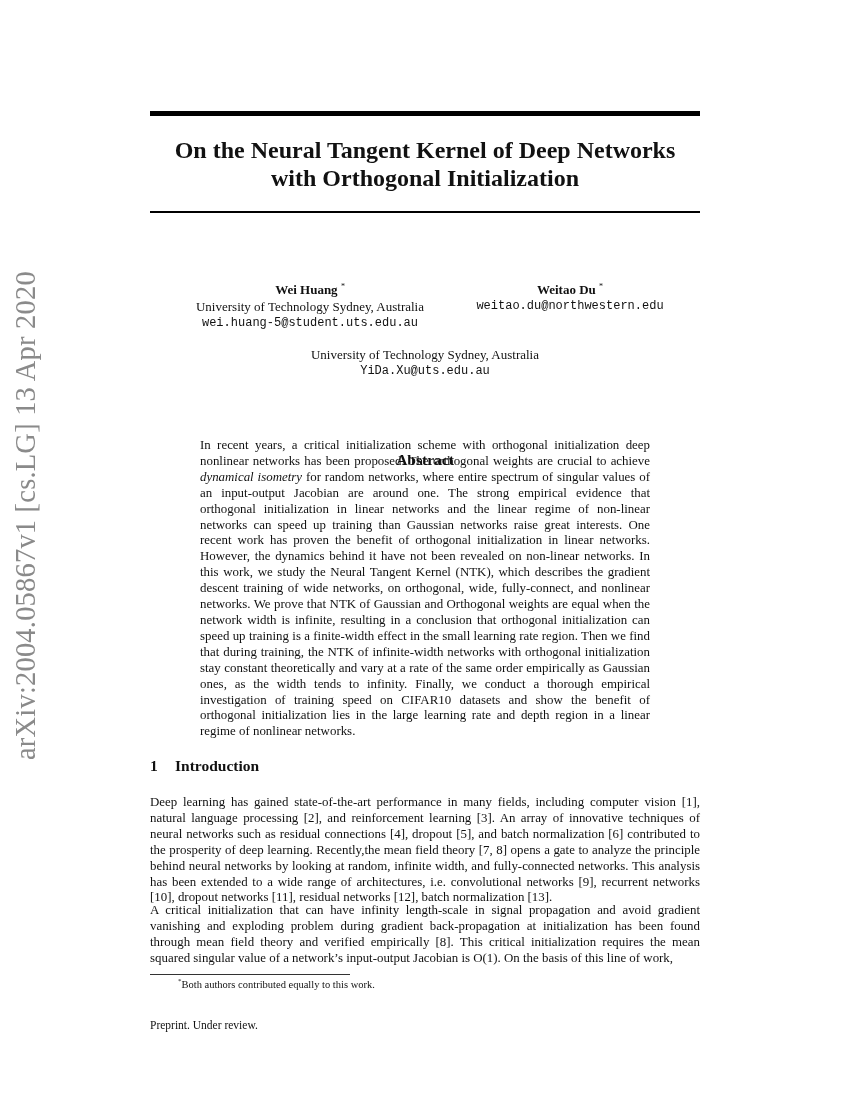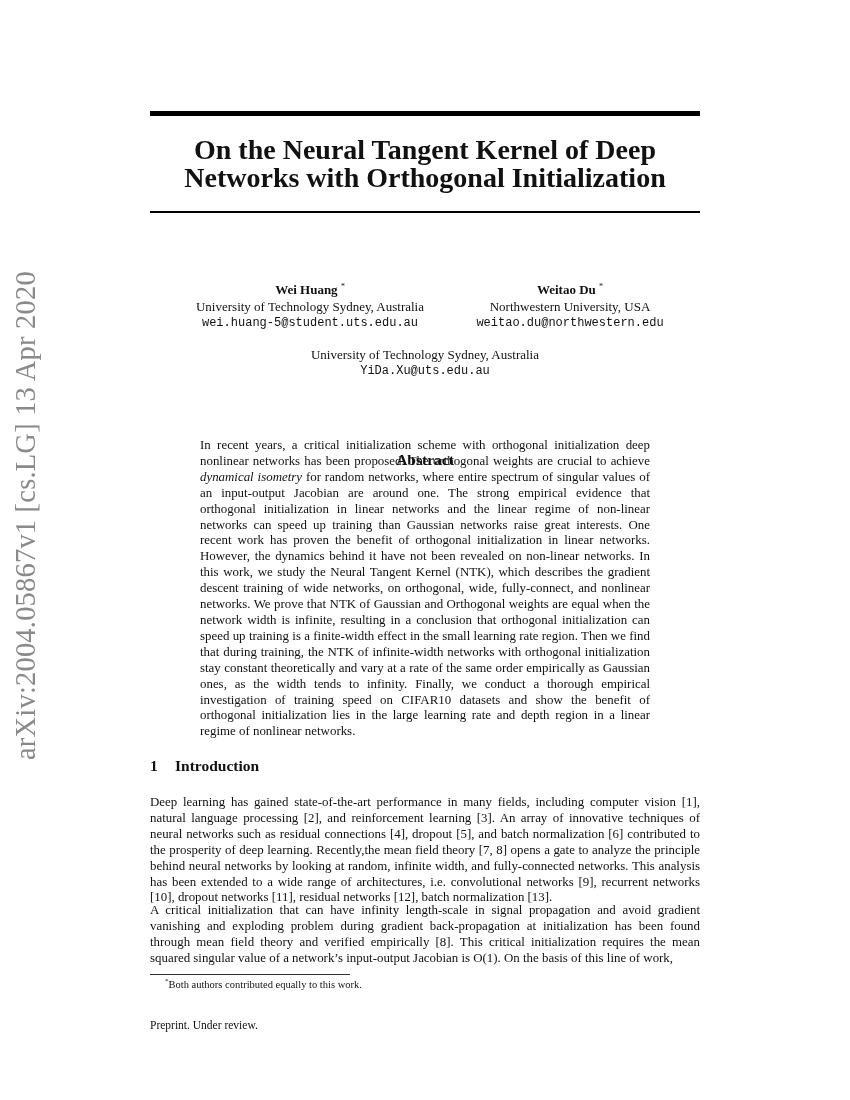--- a/index.html
+++ b/index.html
@@ -3,57 +3,56 @@
 <meta charset="utf-8">
 <style>
   html, body { margin: 0; padding: 0; background: #ffffff; }
   body { width: 850px; height: 1100px; position: relative; overflow: hidden;
          font-family: "Liberation Serif", "DejaVu Serif", serif; color: #111; }
   .arxiv { position: absolute; left: 10px; top: 760px; transform-origin: 0 0; transform: rotate(-90deg);
            font-size: 28.5px; color: #8a8a8a; white-space: nowrap; letter-spacing: 0.2px; }
   .rule-thick { position: absolute; left: 150px; width: 550px; top: 111px; height: 5px; background: #000; }
   .rule-thin { position: absolute; left: 150px; width: 550px; top: 211px; height: 1.5px; background: #000; }
   .title { position: absolute; left: 150px; width: 550px; top: 136px; text-align: center;
-           font-weight: bold; font-size: 28px; line-height: 28px; }
+           font-weight: bold; font-size: 24px; line-height: 28px; }
   .author { position: absolute; text-align: center; font-size: 13px; line-height: 17px; margin-top: 28px; }
   .author .name { font-weight: bold; }
   .author .email { font-family: "Liberation Mono", "DejaVu Sans Mono", monospace; font-size: 12px; }
   .author sup { font-weight: normal; font-size: 8px; }
   .abstract-title { position: absolute; left: 150px; width: 550px; top: 403px; text-align: center;
                     font-weight: bold; font-size: 15.5px; margin-top: 48px; }
   .abstract { position: absolute; left: 200px; width: 450px; top: 438px; font-size: 12.9px; line-height: 15.9px;
               text-align: justify; }
   .section-head { position: absolute; left: 150px; top: 757px; font-weight: bold; font-size: 15.5px; }
   .section-head .num { display: inline-block; width: 25px; }
   .para { position: absolute; left: 150px; width: 550px; font-size: 12.9px; line-height: 15.9px; text-align: justify; }
   .p1 { top: 795px; }
   .p2 { top: 903px; }
   .fn-rule { position: absolute; left: 150px; top: 974px; width: 200px; height: 1px; background: #333; }
-  .footnote { position: absolute; left: 165px; top: 977px; font-size: 10.5px; }
+  .footnote { position: absolute; left: 178px; top: 977px; font-size: 10.5px; }
   .footnote sup { font-size: 7px; }
   .preprint { position: absolute; left: 150px; top: 1019px; font-size: 11.5px; }
   i { font-style: italic; }
 </style>
 </head>
 <body>
 
 <div class="arxiv">arXiv:2004.05867v1  [cs.LG]  13 Apr 2020</div>
 
 <div class="rule-thick"></div>
 <div class="title">On the Neural Tangent Kernel of Deep Networks with Orthogonal Initialization</div>
 <div class="rule-thin"></div>
 
 <div class="author" style="left:170px; width:280px; top:250px;">
   <div><span class="name">Wei Huang</span> <sup>*</sup></div>
   <div>University of Technology Sydney, Australia</div>
   <div class="email">wei.huang-5@student.uts.edu.au</div>
 </div>
 <div class="author" style="left:440px; width:260px; top:250px;">
   <div><span class="name">Weitao Du</span> <sup>*</sup></div>
-  <div>Northwestern University, USA</div>
   <div class="email">weitao.du@northwestern.edu</div>
 </div>
 <div class="author" style="left:250px; width:350px; top:318px;">
   <div>University of Technology Sydney, Australia</div>
   <div class="email">YiDa.Xu@uts.edu.au</div>
 </div>
 
 <div class="abstract-title">Abstract</div>
 <div class="abstract"><span>In recent years, a critical initialization scheme with orthogonal initialization deep nonlinear networks has been proposed.  The orthogonal weights are crucial to achieve </span><i>dynamical isometry</i><span> for random networks, where entire spectrum of singular values of an input-output Jacobian are around one. The strong empirical evidence that orthogonal initialization in linear networks and the linear regime of non-linear networks can speed up training than Gaussian networks raise great interests. One recent work has proven the benefit of orthogonal initialization in linear networks. However, the dynamics behind it have not been revealed on non-linear networks. In this work, we study the Neural Tangent Kernel (NTK), which describes the gradient descent training of wide networks, on orthogonal, wide, fully-connect, and nonlinear networks. We prove that NTK of Gaussian and Orthogonal weights are equal when the network width is infinite, resulting in a conclusion that orthogonal initialization can speed up training is a finite-width effect in the small learning rate region. Then we find that during training, the NTK of infinite-width networks with orthogonal initialization stay constant theoretically and vary at a rate of the same order empirically as Gaussian ones, as the width tends to infinity. Finally, we conduct a thorough empirical investigation of training speed on CIFAR10 datasets and show the benefit of orthogonal initialization lies in the large learning rate and depth region in a linear regime of nonlinear networks.</span></div>
 

